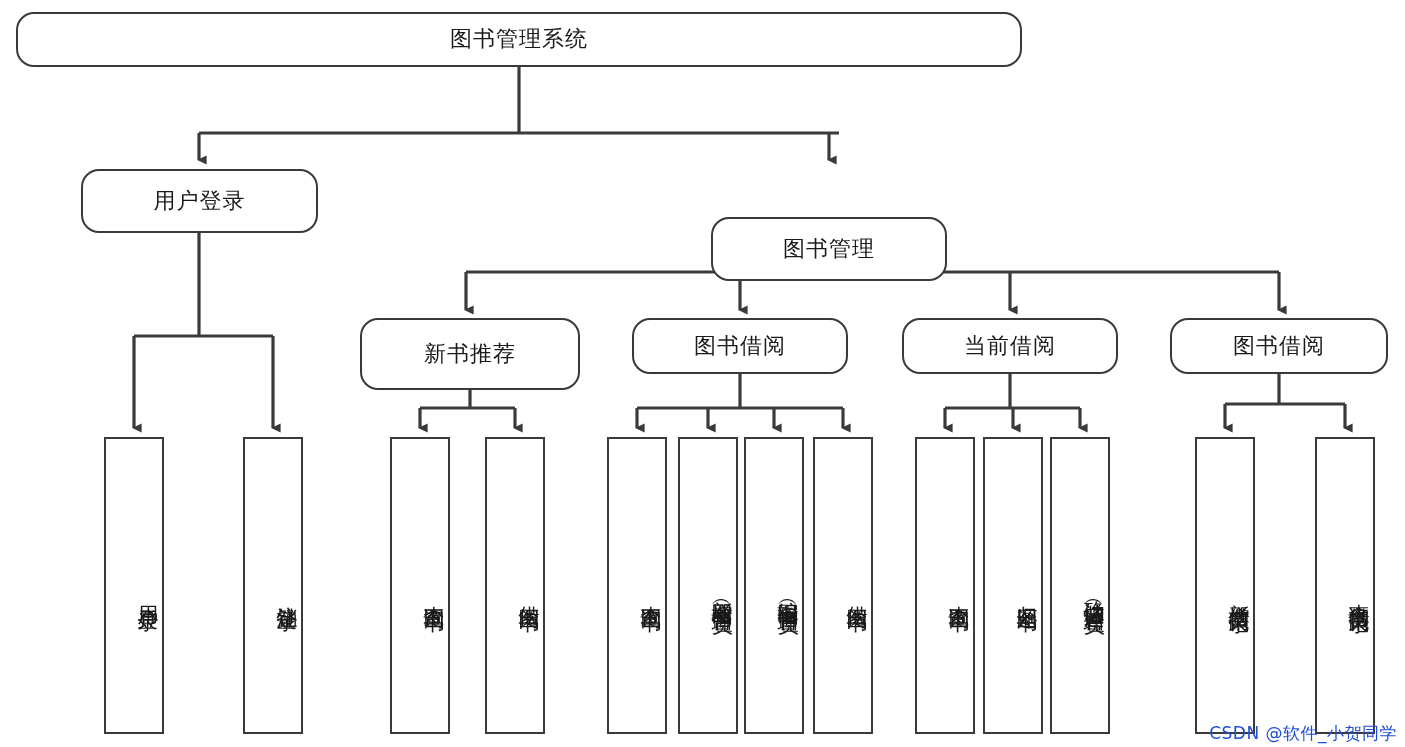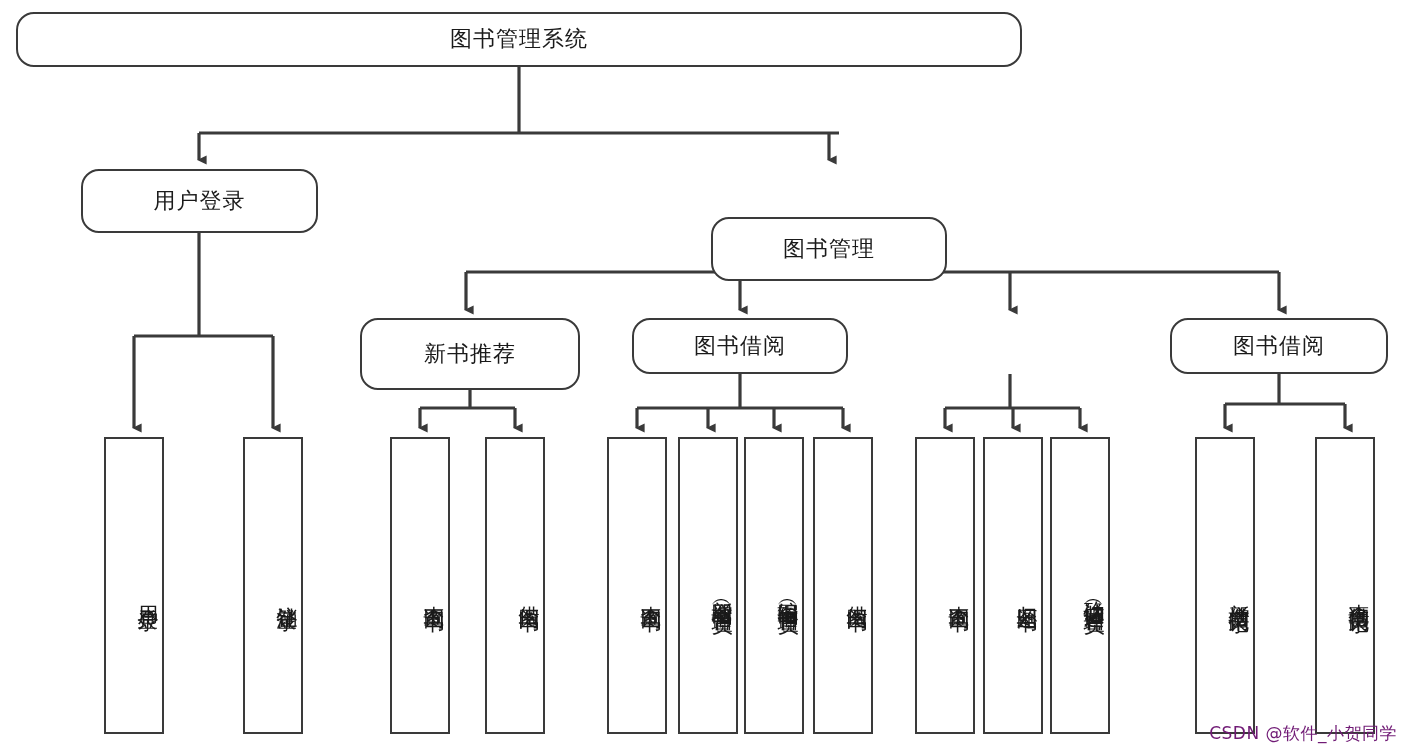--- a/index.html
+++ b/index.html
@@ -52,21 +52,21 @@
     align-items: flex-start;
     justify-content: center;
     padding-top: 14px;
     text-align: left;
   }
   .watermark {
     position: absolute;
     right: 8px;
     bottom: 2px;
     font-size: 17px;
-    color: #701a75;
+    color: #1d4ed8;
     white-space: nowrap;
     letter-spacing: 0.5px;
   }
 </style>
 </head>
 <body>
 
 <div id="diagram-root">
 
   <svg id="flow-svg" viewBox="0 0 1405 747" xmlns="http://www.w3.org/2000/svg">
@@ -120,20 +120,21 @@
     </g>
   </svg>
 
   <div class="node-box node-horizontal" id="node-root" style="left: 16px; top: 12px; width: 1006px; height: 55px;">图书管理系统</div>
 
   <div class="node-box node-horizontal" id="node-l2-0" style="left: 81px; top: 169px; width: 237px; height: 64px;">用户登录</div>
   <div class="node-box node-horizontal" id="node-l2-1" style="left: 711px; top: 169px; width: 236px; height: 64px; margin-top: 48px;">图书管理</div>
 
   <div class="node-box node-horizontal" id="node-l3-0" style="left: 360px; top: 318px; width: 220px; height: 72px;">新书推荐</div>
   <div class="node-box node-horizontal" id="node-l3-1" style="left: 632px; top: 318px; width: 216px; height: 56px;">图书借阅</div>
+  <div class="node-box node-horizontal" id="node-l3-2" style="left: 902px; top: 318px; width: 216px; height: 56px;">当前借阅</div>
   <div class="node-box node-horizontal" id="node-l3-3" style="left: 1170px; top: 318px; width: 218px; height: 56px;">图书借阅</div>
 
   <div class="node-box node-vertical" id="node-leaf-0" style="left: 104px; top: 437px; width: 60px; height: 297px;">用户登录</div>
   <div class="node-box node-vertical" id="node-leaf-1" style="left: 243px; top: 437px; width: 60px; height: 297px;">注销登录</div>
   <div class="node-box node-vertical" id="node-leaf-2" style="left: 390px; top: 437px; width: 60px; height: 297px;">查询图书</div>
   <div class="node-box node-vertical" id="node-leaf-3" style="left: 485px; top: 437px; width: 60px; height: 297px;">借阅图书</div>
   <div class="node-box node-vertical" id="node-leaf-4" style="left: 607px; top: 437px; width: 60px; height: 297px;">查询图书</div>
   <div class="node-box node-vertical" id="node-leaf-5" style="left: 678px; top: 437px; width: 60px; height: 297px;">新增图书（管理员）</div>
   <div class="node-box node-vertical" id="node-leaf-6" style="left: 744px; top: 437px; width: 60px; height: 297px;">编辑图书（管理员）</div>
   <div class="node-box node-vertical" id="node-leaf-7" style="left: 813px; top: 437px; width: 60px; height: 297px;">借阅图书</div>

